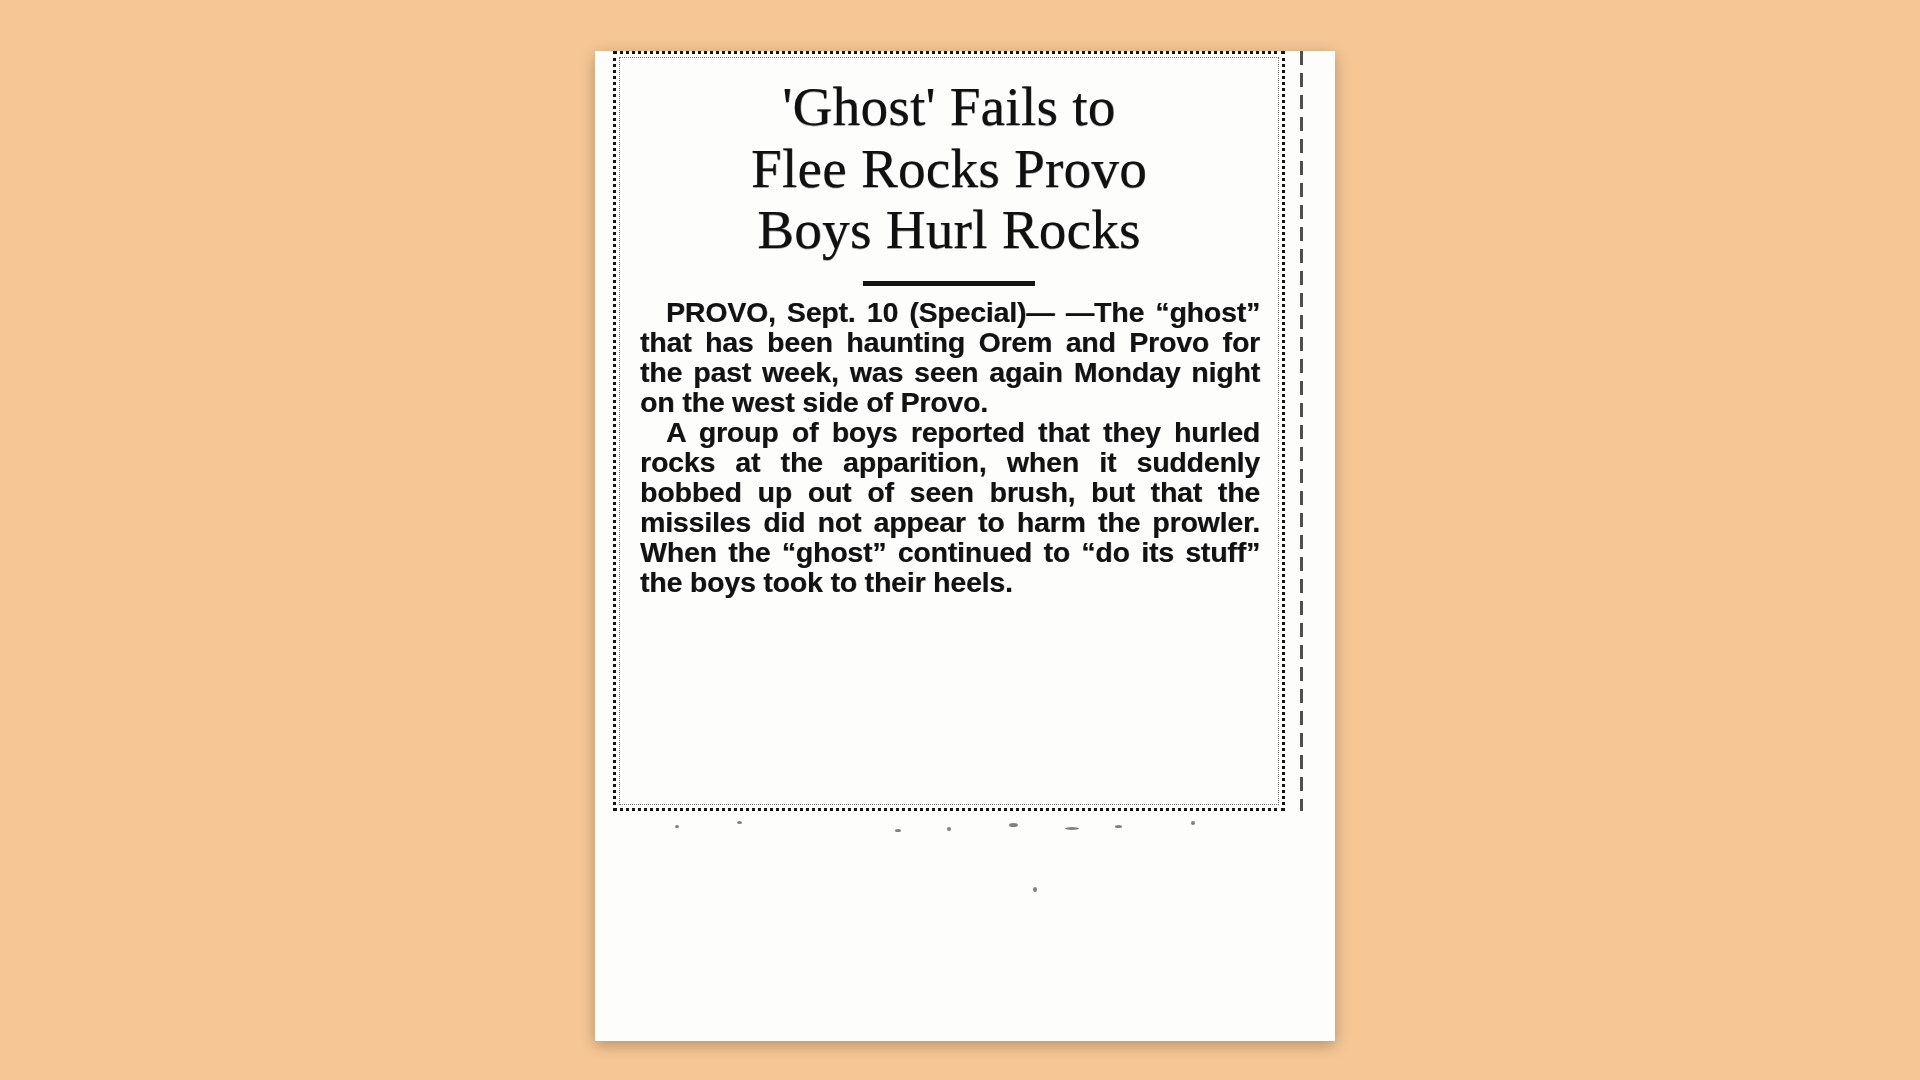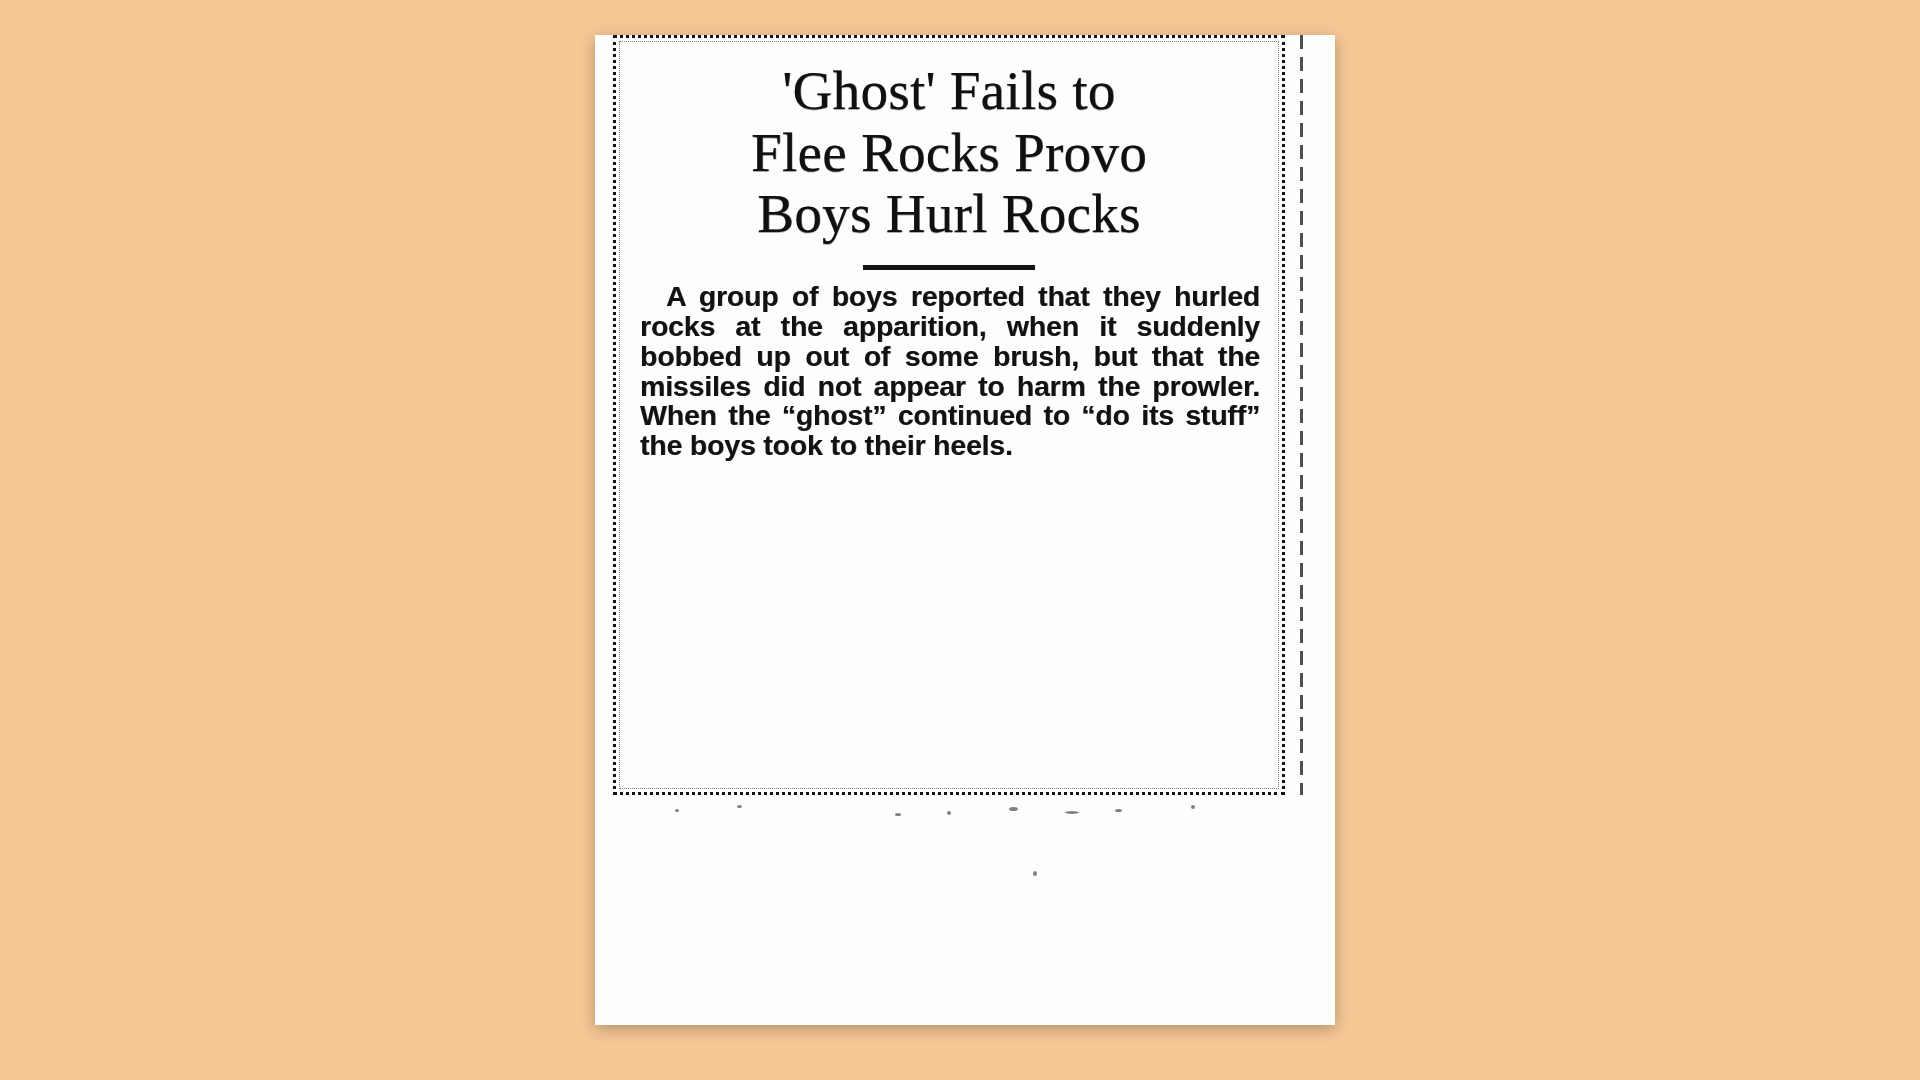--- a/index.html
+++ b/index.html
@@ -12,21 +12,21 @@
   body {
     background: #f6c795;
     font-family: "Liberation Serif", serif;
     position: relative;
   }
 
   
   .clipping {
     position: absolute;
     left: 595px;
-    top: 35px;
+    top: 51px;
     width: 740px;
     height: 990px;
     background: #fdfdfb;
     box-shadow: 0 4px 14px rgba(0,0,0,0.28);
   }
 
   
   .paper-noise {
     position: absolute;
     inset: 0;
@@ -140,21 +140,25 @@
 
     <h1 class="headline">
       <span class="headline-line">'Ghost' Fails to</span>
       <span class="headline-line">Flee Rocks Provo</span>
       <span class="headline-line">Boys Hurl Rocks</span>
     </h1>
 
     <div class="rule"></div>
 
     <div class="body-text">
-      <p>A group of boys reported that they hurled rocks at the apparition, when it suddenly bobbed up out of some brush, but that the missiles did not appear to harm the prowler.  When the “ghost” continued to “do its stuff” the boys took to their heels.</p>
+      <p>
+        <span class="dateline">PROVO, Sept. 10 (Special)—</span>
+        <span>—The “ghost” that has been haunting Orem and Provo for the past week, was seen again Monday night on the west side of Provo.</span>
+      </p>
+      <p>A group of boys reported that they hurled rocks at the apparition, when it suddenly bobbed up out of seen brush, but that the missiles did not appear to harm the prowler.  When the “ghost” continued to “do its stuff” the boys took to their heels.</p>
     </div>
   </div>
 
   <div class="bottom-blank">
     <span class="dust" style="left:80px; top:14px; width:4px; height:3px;"></span>
     <span class="dust" style="left:142px; top:10px; width:5px; height:3px;"></span>
     <span class="dust" style="left:300px; top:18px; width:6px; height:3px;"></span>
     <span class="dust" style="left:352px; top:16px; width:4px; height:4px;"></span>
     <span class="dust" style="left:414px; top:12px; width:9px; height:4px;"></span>
     <span class="dust" style="left:470px; top:16px; width:14px; height:3px;"></span>

